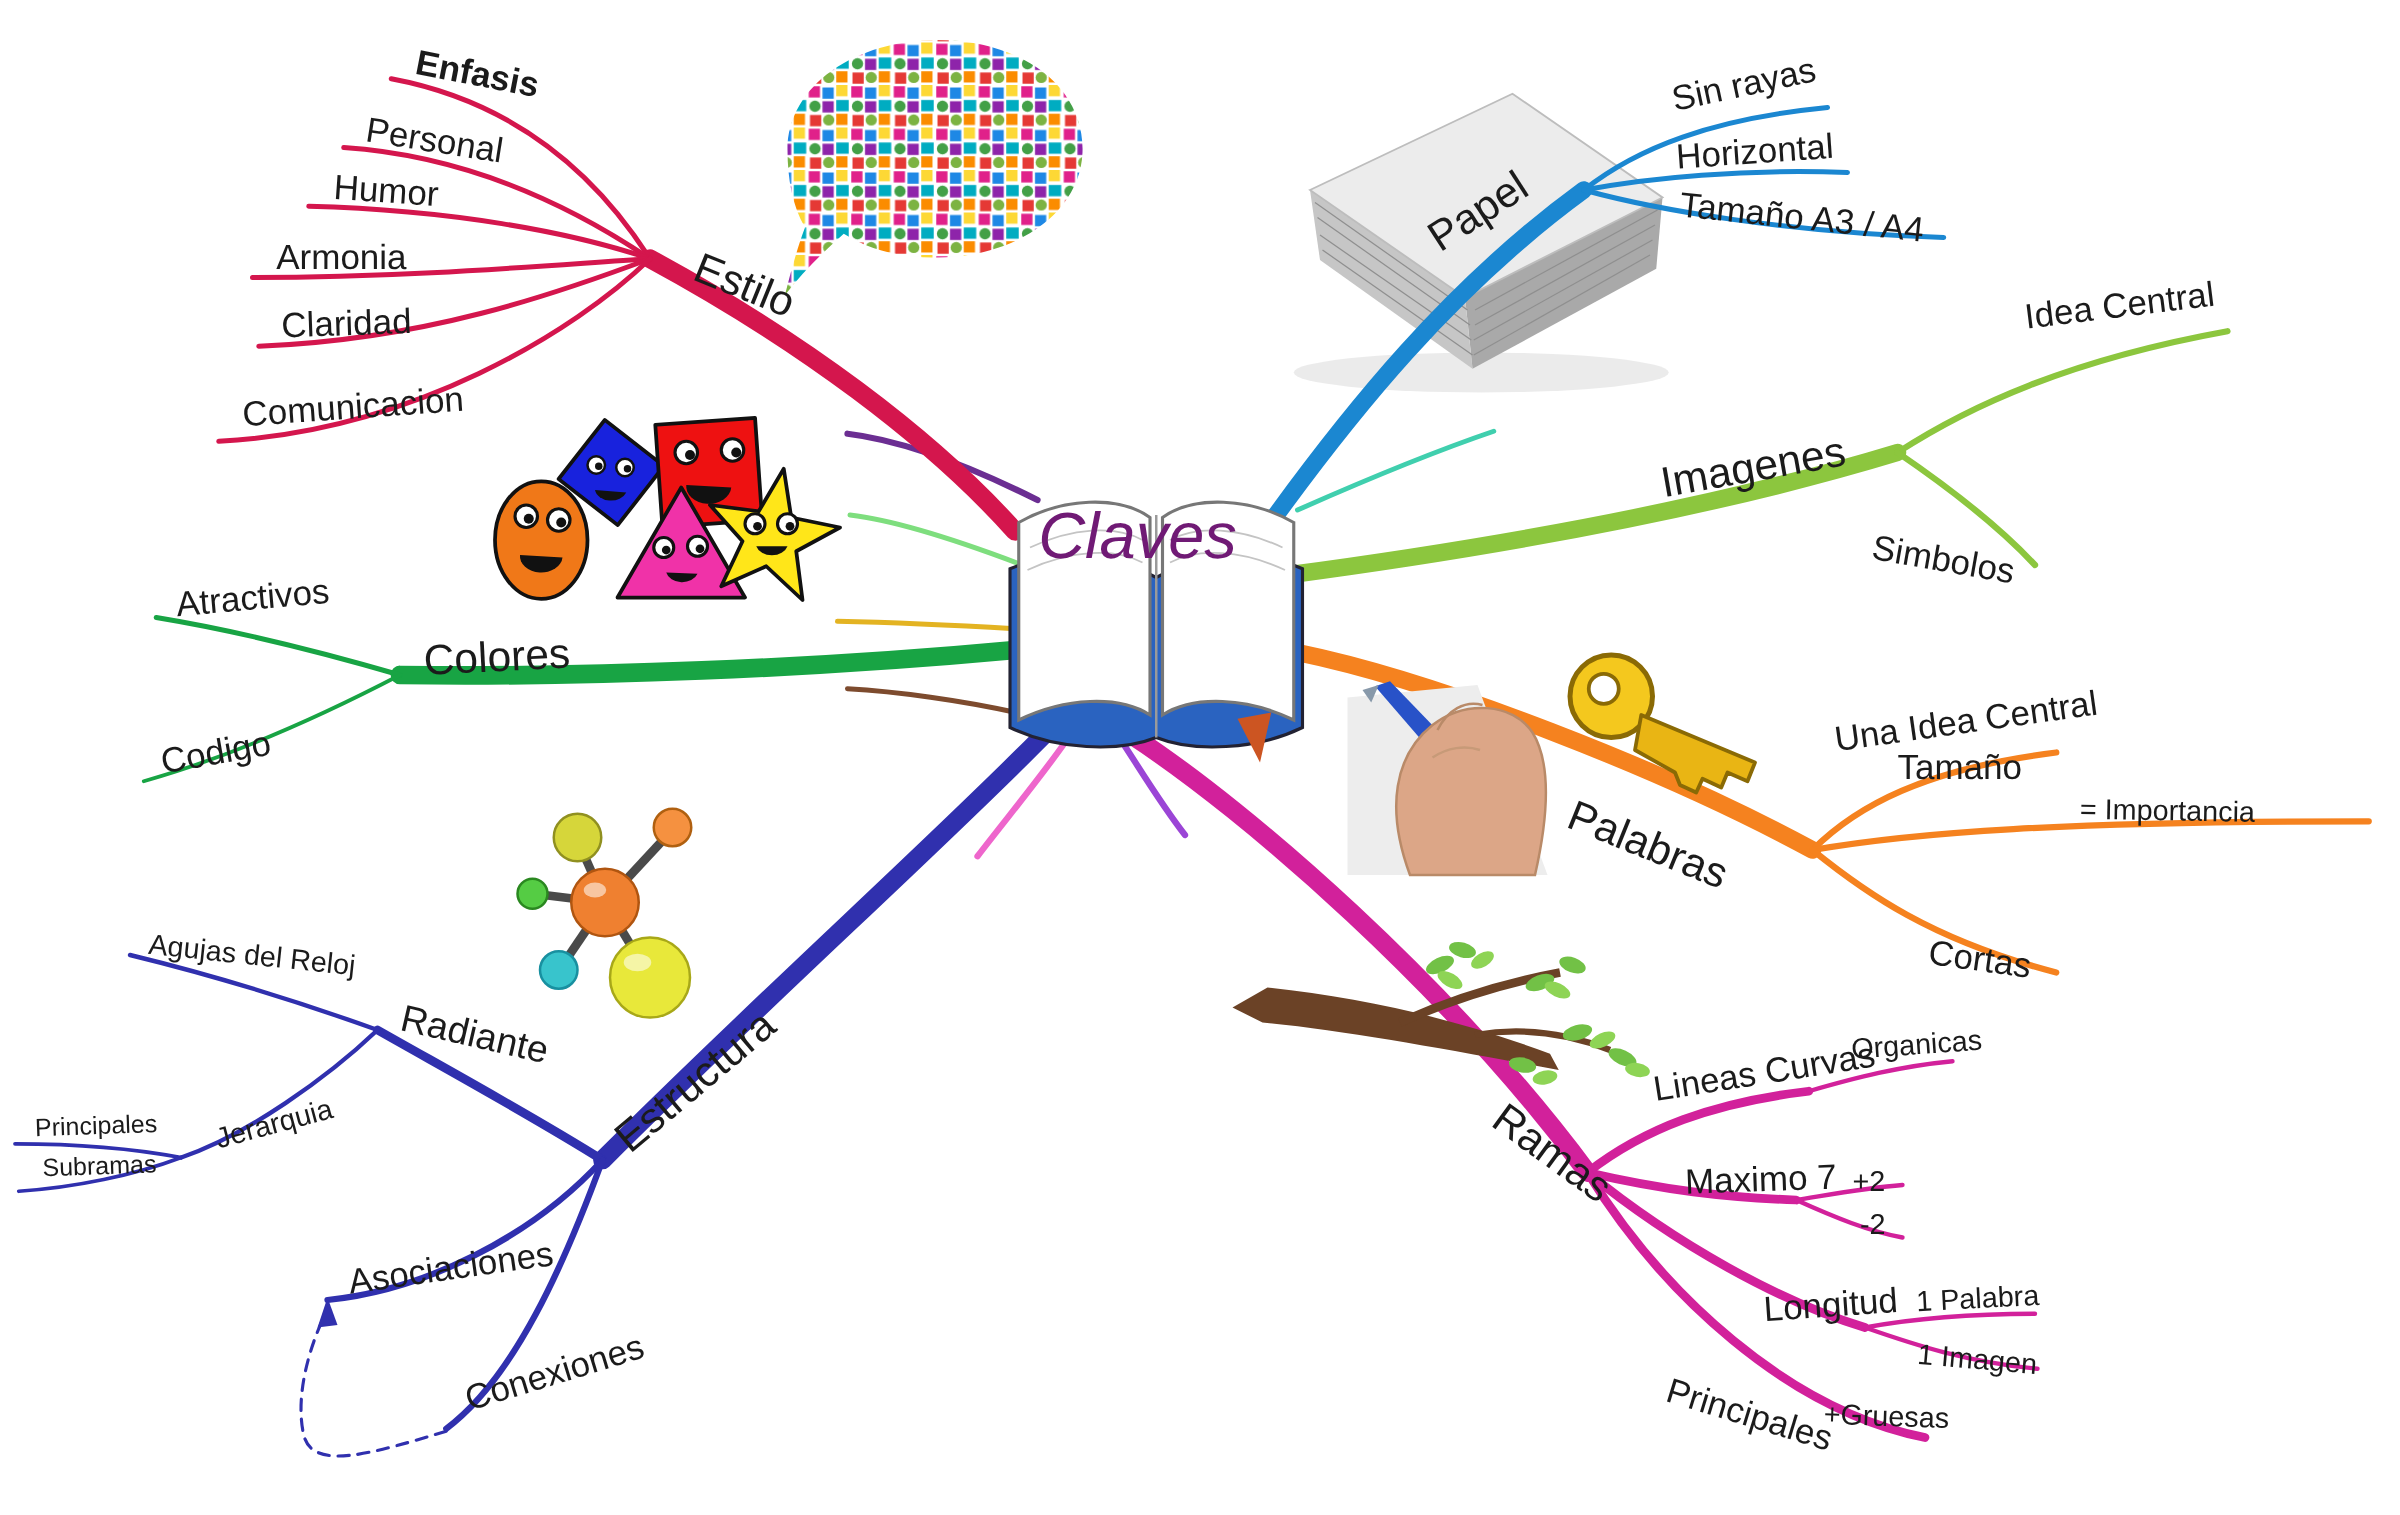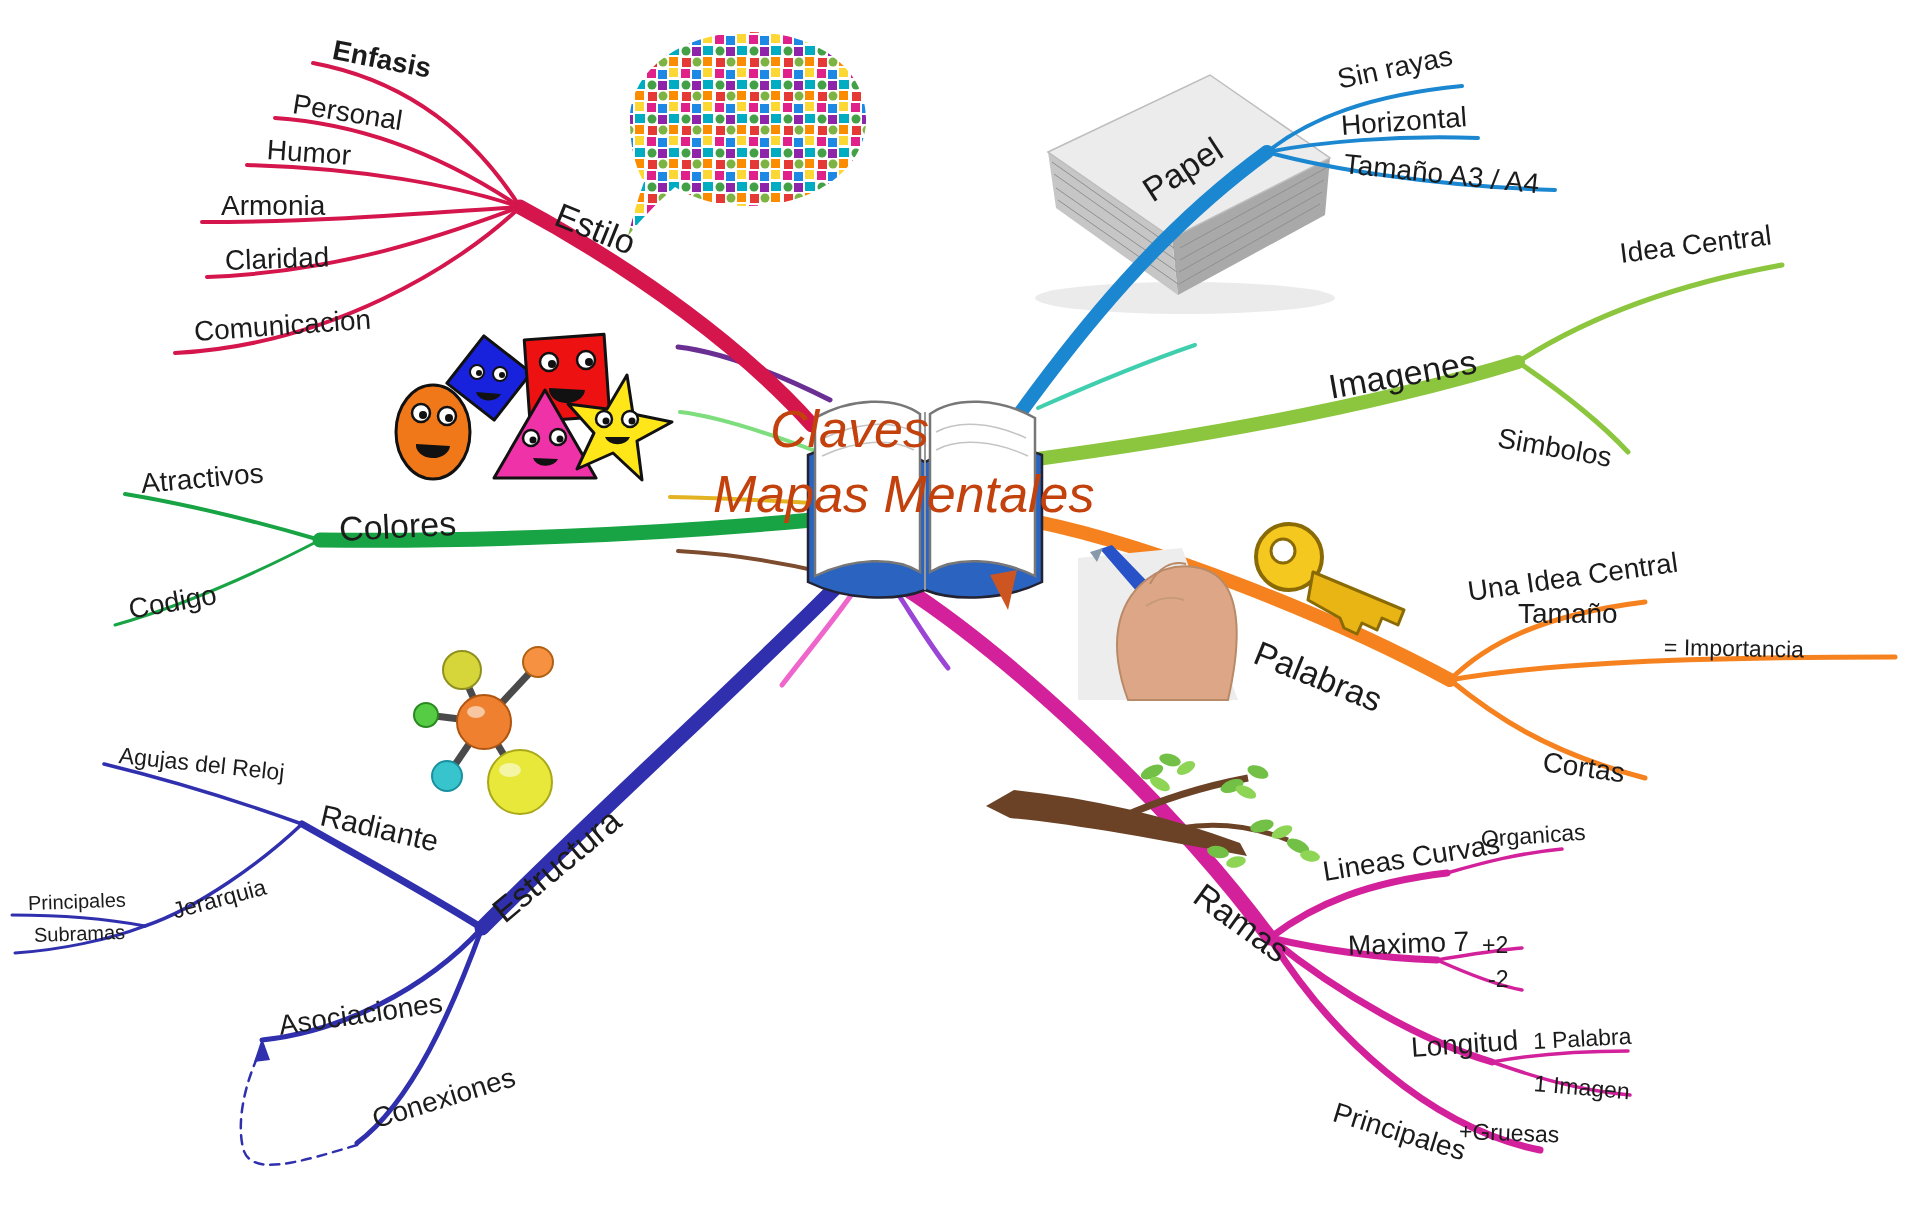--- a/index.html
+++ b/index.html
@@ -7,21 +7,21 @@
          font-family:"Liberation Sans",sans-serif;}
   svg.map{position:absolute;left:0;top:0;}
   .lbl{position:absolute;white-space:nowrap;color:#1b1b1b;line-height:1;
        transform-origin:left center;}
   .big{font-size:34px;}
   .big2{font-size:30px;}
   .mid{font-size:28px;}
   .sm{font-size:23px;}
   .xs{font-size:20px;}
   .bold{font-weight:bold;}
-  .title{position:absolute;text-align:left;font-style:italic;color:#c2410c;line-height:1;
+  .title{position:absolute;text-align:center;font-style:italic;color:#701a75;line-height:1;
          font-size:52px;}
 </style>
 </head>
 <body>
 
 <div class="stage">
 
 <svg class="map" width="1920" height="1212" viewBox="0 0 1920 1212">
   <defs>
     <pattern id="mosaic" width="34" height="34" patternUnits="userSpaceOnUse">
@@ -236,21 +236,20 @@
       <path d="M 822 456 C 856 440 892 438 914 450"></path>
       <path d="M 1026 438 C 992 422 958 420 936 432"></path>
       <path d="M 1028 456 C 994 440 958 438 936 450"></path>
     </g>
     <line x1="925" y1="412" x2="925" y2="590" stroke="#9a9a9a" stroke-width="2"></line>
     <path d="M 990 575 L 1008 610 L 1017 570 Z" fill="#cc5522"></path>
   </g>
 </svg>
 
 <div class="title" style="left:770px;top:403px;width:280px">Claves</div>
-<div class="title" style="left:713px;top:468px;width:395px">Mapas Mentales</div>
 
 <div class="lbl big" style="left:557px;top:196px;transform:rotate(22deg)">Estilo</div>
 <div class="lbl mid bold" style="left:333px;top:36px;transform:rotate(11deg)">Enfasis</div>
 <div class="lbl mid" style="left:293px;top:90px;transform:rotate(9deg)">Personal</div>
 <div class="lbl mid" style="left:267px;top:136px;transform:rotate(4deg)">Humor</div>
 <div class="lbl mid" style="left:221px;top:192px">Armonia</div>
 <div class="lbl mid" style="left:225px;top:247px;transform:rotate(-2deg)">Claridad</div>
 <div class="lbl mid" style="left:194px;top:318px;transform:rotate(-4deg)">Comunicacion</div>
 
 <div class="lbl big" style="left:1146px;top:176px;transform:rotate(-33deg)">Papel</div>

